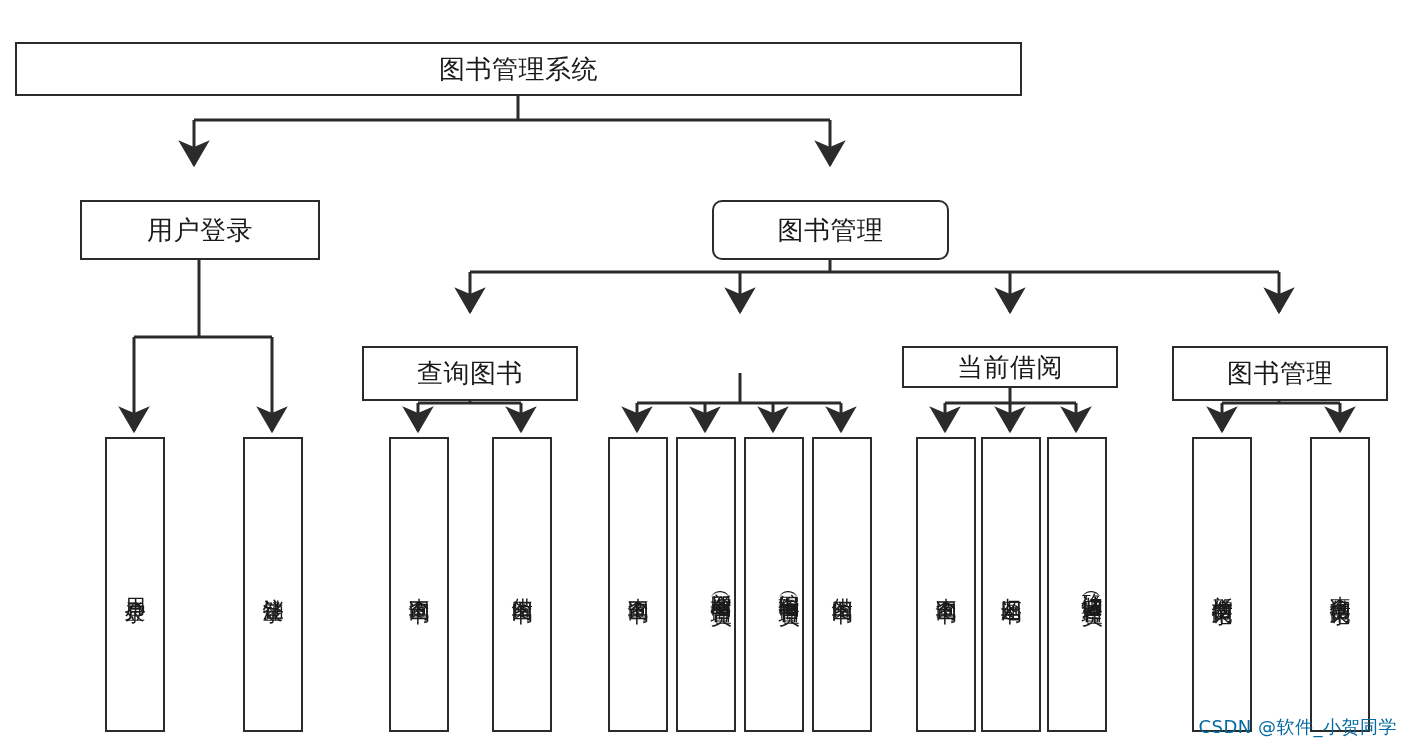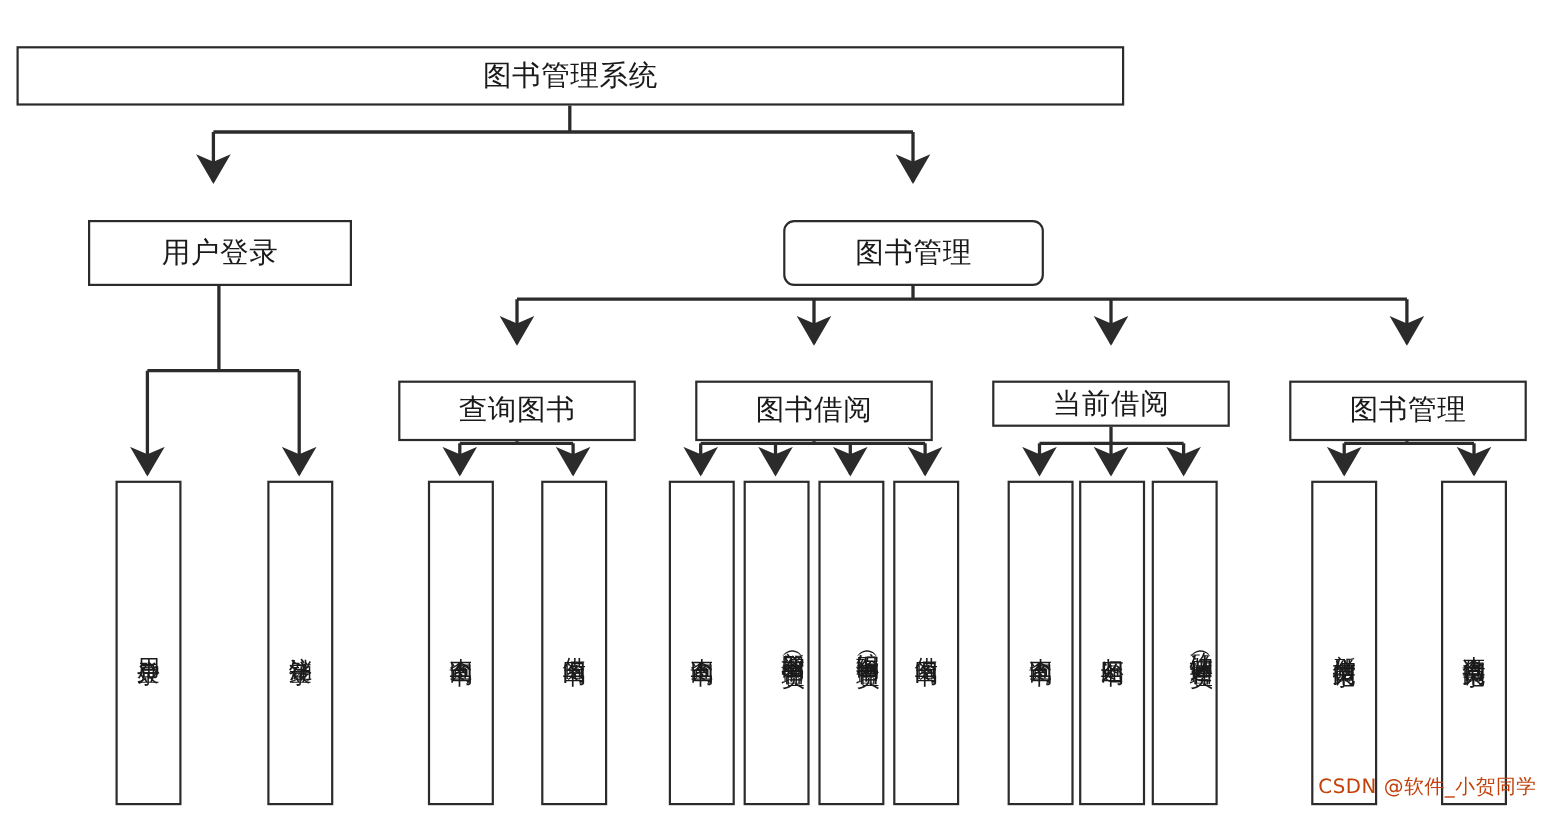--- a/index.html
+++ b/index.html
@@ -58,23 +58,23 @@
   .node.vertical.top-align {
     align-items: flex-start;
   }
   .node-label {
     display: block;
     white-space: pre-line;
   }
   #watermark {
     position: absolute;
     right: 8px;
-    bottom: 20px;
+    bottom: 8px;
     font-size: 18px;
-    color: #c2410c;
+    color: #0369a1;
     letter-spacing: 0.5px;
     white-space: nowrap;
   }
 </style>
 </head>
 <body>
 
 <div id="diagram-root">
 
   <svg class="edges" viewBox="0 0 1405 747" xmlns="http://www.w3.org/2000/svg">
@@ -140,23 +140,20 @@
   </div>
 
   <div class="node horizontal" style="left:712px; top:172px; width:237px; height:60px;border-radius:10px;">
     <span class="node-label">图书管理</span>
   </div>
 
   <div class="node horizontal" style="left:362px; top:318px; width:216px; height:55px;">
     <span class="node-label">查询图书</span>
   </div>
 
-  <div class="node horizontal" style="left:632px; top:318px; width:216px; height:55px;">
-    <span class="node-label">图书借阅</span>
-  </div>
 
   <div class="node horizontal" style="left:902px; top:318px; width:216px; height:42px;">
     <span class="node-label">当前借阅</span>
   </div>
 
   <div class="node horizontal" style="left:1172px; top:318px; width:216px; height:55px;">
     <span class="node-label">图书管理</span>
   </div>
 
   <div class="node vertical" style="left:105px; top:437px; width:60px; height:295px; align-items:center;">

